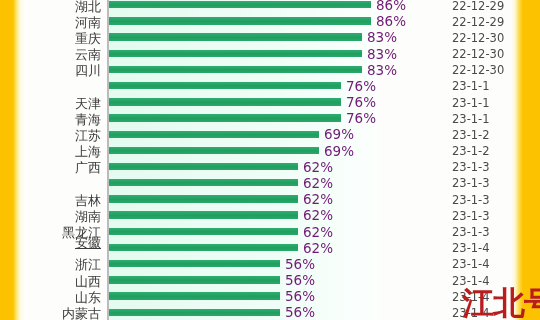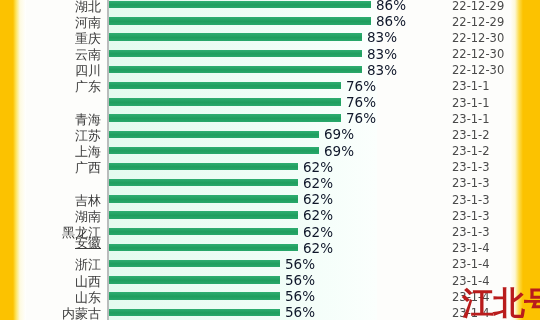--- a/index.html
+++ b/index.html
@@ -28,21 +28,21 @@
   .bar{position:absolute;left:2px;top:2.6px;height:7.4px;
     background:linear-gradient(to bottom,#2fae72 0%,#1f9e5e 55%,#29a86c 100%);}
 
   
   #labels{position:absolute;left:0;top:0;width:104px;height:320px;}
   .lbl{position:absolute;right:3px;width:100px;text-align:right;
     font-size:13px;line-height:13px;color:#3b3b3b;white-space:nowrap;
     letter-spacing:0px;}
 
   
-  .pct{position:absolute;font-size:13.5px;line-height:13.5px;color:#0f172a;
+  .pct{position:absolute;font-size:13.5px;line-height:13.5px;color:#701a75;
     white-space:nowrap;font-weight:500;}
 
   
   #dates{position:absolute;left:452px;top:0;width:70px;height:320px;}
   .dt{position:absolute;left:0;font-size:11.5px;line-height:11.5px;color:#4a4a4a;
     white-space:nowrap;}
 
   
   #watermark{position:absolute;left:462px;top:291px;
     font-size:32px;line-height:25px;font-weight:bold;color:#b91c1c;
@@ -54,21 +54,21 @@
 <div id="stage">
 
   <div class="border-yellow border-left"></div>
 
   <div id="labels">
       <div class="lbl" style="top: 15.68px;">河南</div>
       <div class="lbl" style="top: -0.5px;">湖北</div>
       <div class="lbl" style="top: 31.86px;">重庆</div>
       <div class="lbl" style="top: 48.04px;">云南</div>
       <div class="lbl" style="top: 64.22px;">四川</div>
-      <div class="lbl" style="top: 80.4px;">广东</div>
+      <div class="lbl" style="top: 96.58px;">天津</div>
       <div class="lbl" style="top: 112.76px;">青海</div>
       <div class="lbl" style="top: 128.94px;">江苏</div>
       <div class="lbl" style="top: 145.12px;">上海</div>
       <div class="lbl" style="top: 161.3px;">广西</div>
       <div class="lbl" style="top: 193.66px;">吉林</div>
       <div class="lbl" style="top: 209.84px; padding-left: 35px;">湖南</div>
       <div class="lbl" style="top: 226.02px;">黑龙江</div>
       <div class="lbl" style="top: 236px; text-decoration: underline;">安徽</div>
       <div class="lbl" style="top: 258.38px;">浙江</div>
       <div class="lbl" style="top: 274.56px;">山西</div>

